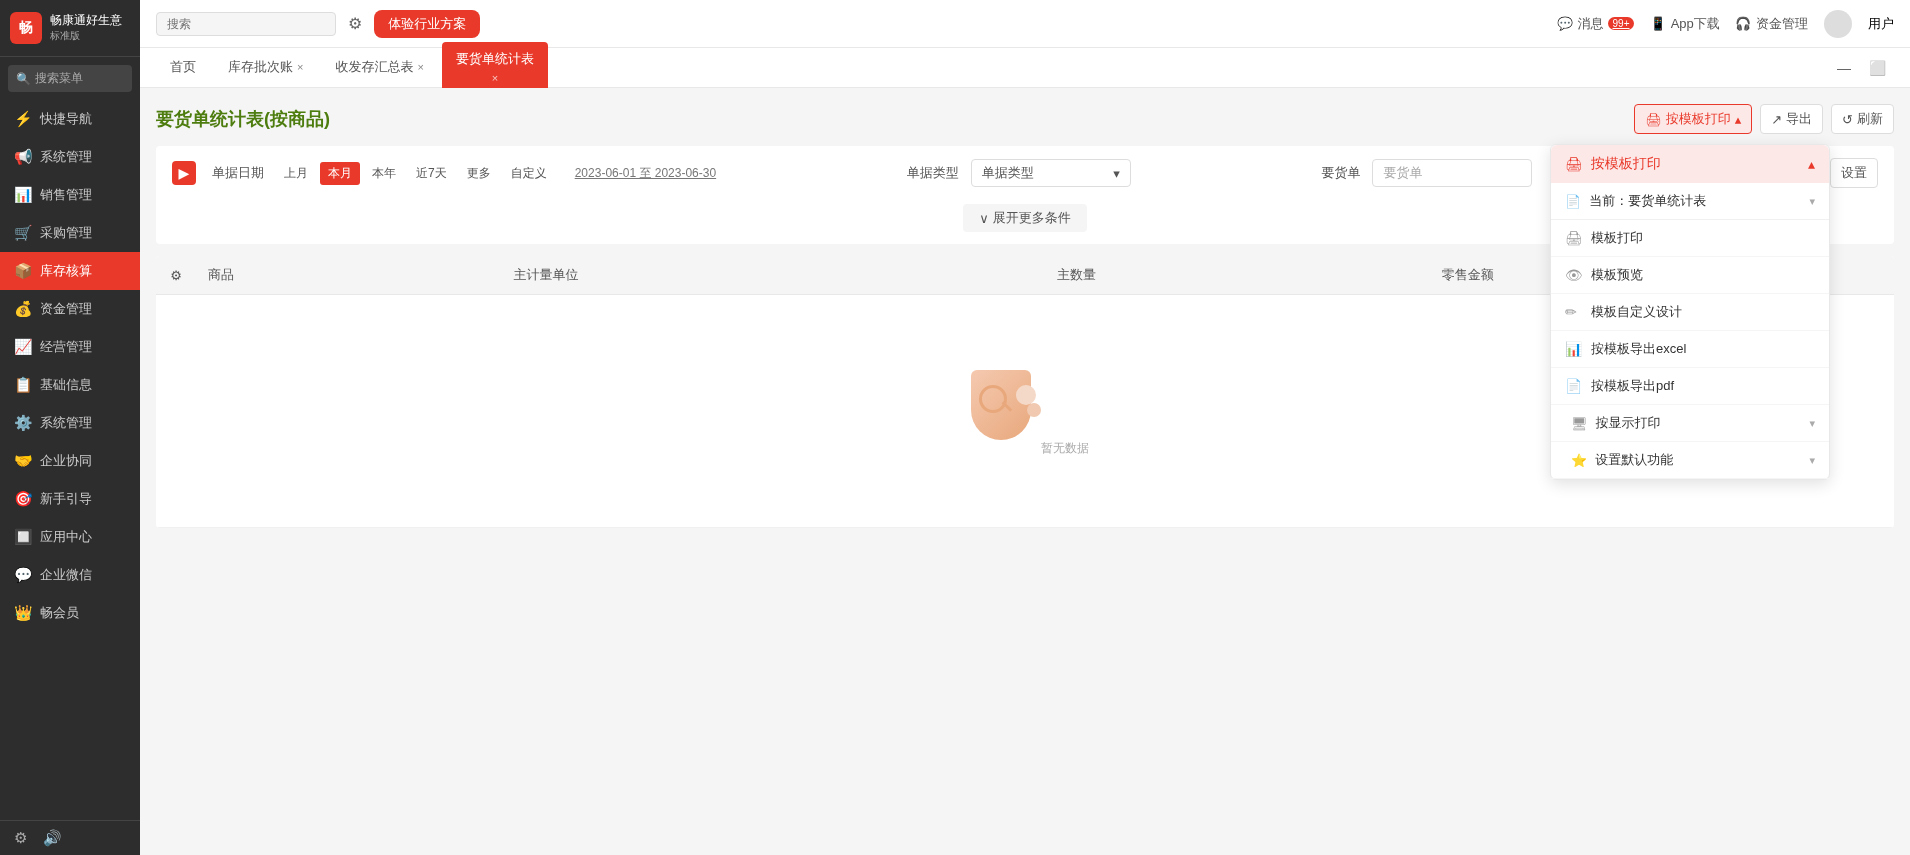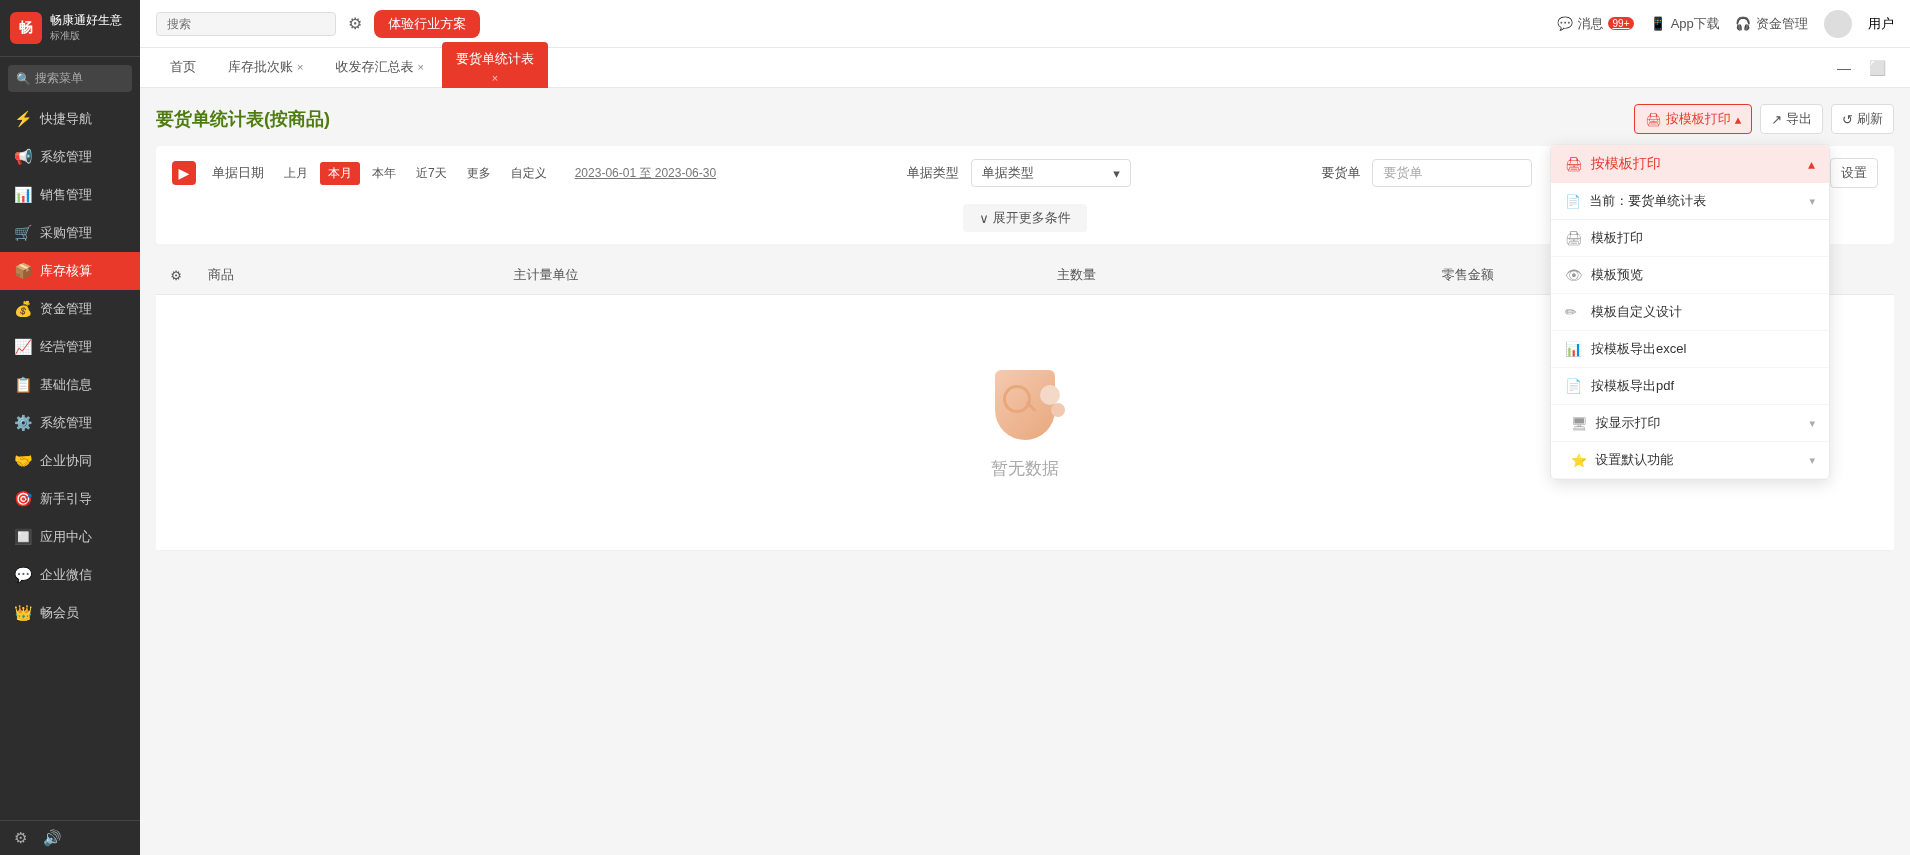--- a/index.html
+++ b/index.html
@@ -206,22 +206,22 @@
     .data-table th:first-child { width: 40px; text-align: center; }
     .data-table td {
       padding: 10px 12px;
       font-size: 13px;
       color: #333;
       border-bottom: 1px solid #f0f0f0;
     }
 
     
     .empty-state {
-      display: flex; flex-direction: column; align-items: center;
-      justify-content: center; padding: 60px 0; color: #aaa; font-size: 17px;
+      display: flex; align-items: flex-end;
+      justify-content: center; padding: 60px 0; color: #aaa; font-size: 12px;
     }
 
     
     .dropdown-menu {
       position: absolute;
       top: 56px; right: 80px;
       background: #fff;
       border: 1px solid #e8e8e8;
       border-radius: 6px;
       box-shadow: 0 4px 16px rgba(0,0,0,0.12);

